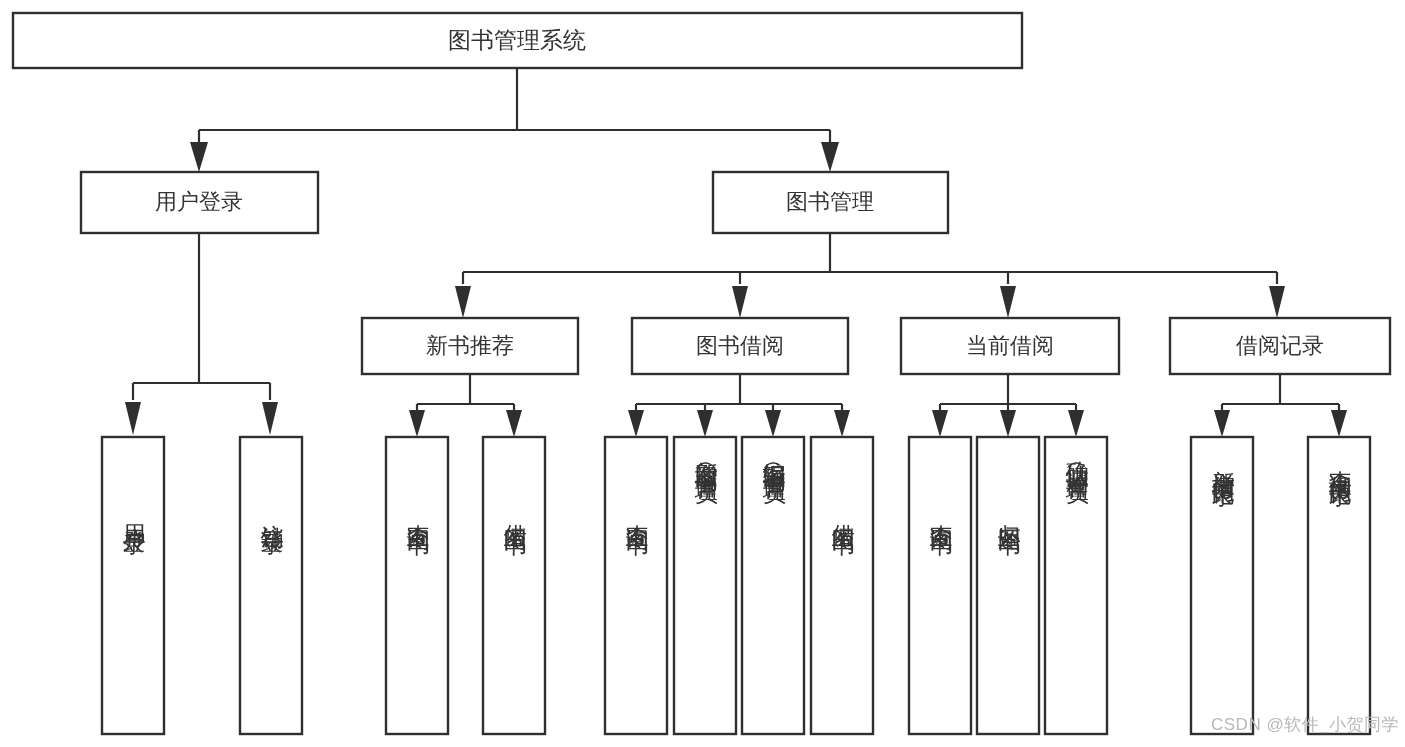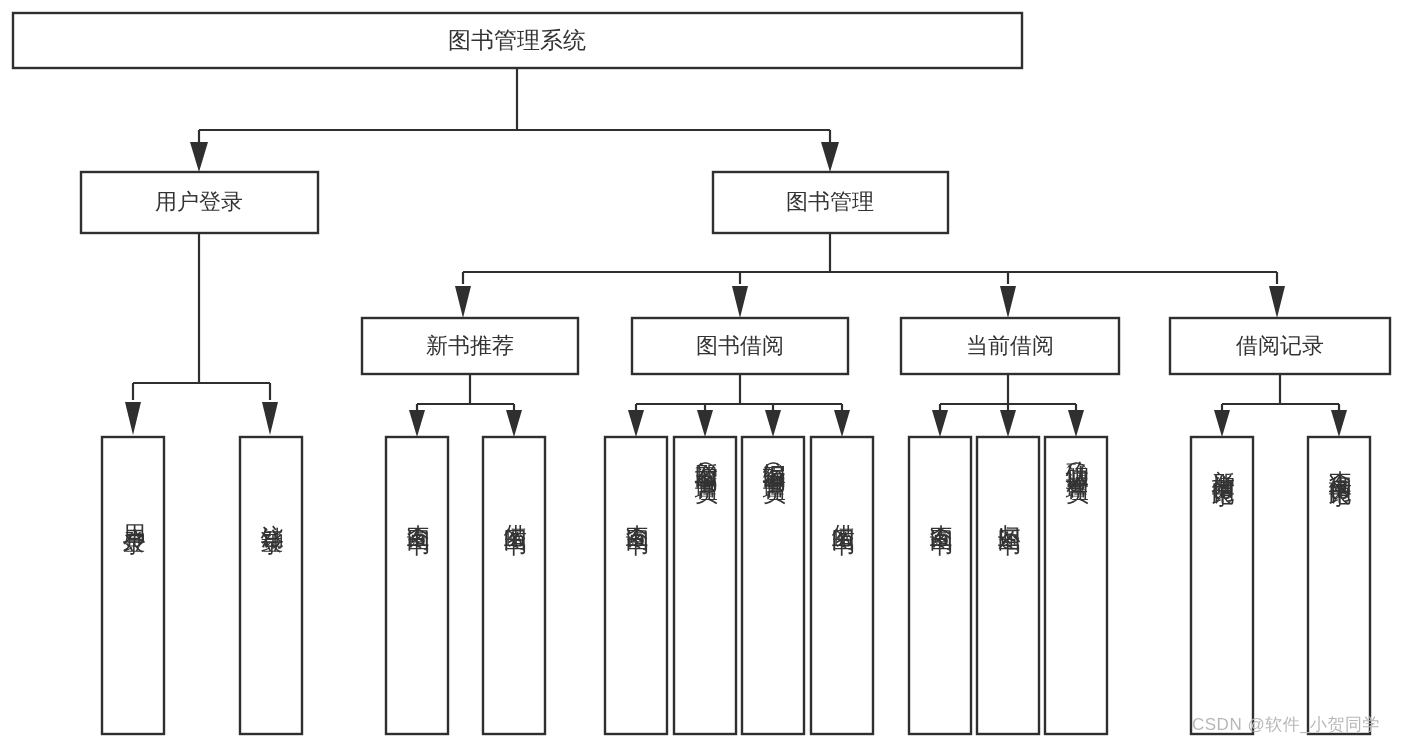--- a/index.html
+++ b/index.html
@@ -72,20 +72,21 @@
   }
   .watermark {
     position: absolute;
     left: 1192px;
     top: 713px;
     font-family: "Liberation Sans", "DejaVu Sans", sans-serif;
     font-size: 17px;
     color: #b8b8b8;
     white-space: nowrap;
     letter-spacing: 0.5px;
+    padding-left: 19px;
   }
 </style>
 </head>
 <body>
 
 <div id="diagram-root">
 
   <svg class="diagram" viewBox="0 0 1405 747">
     <defs></defs>
 

